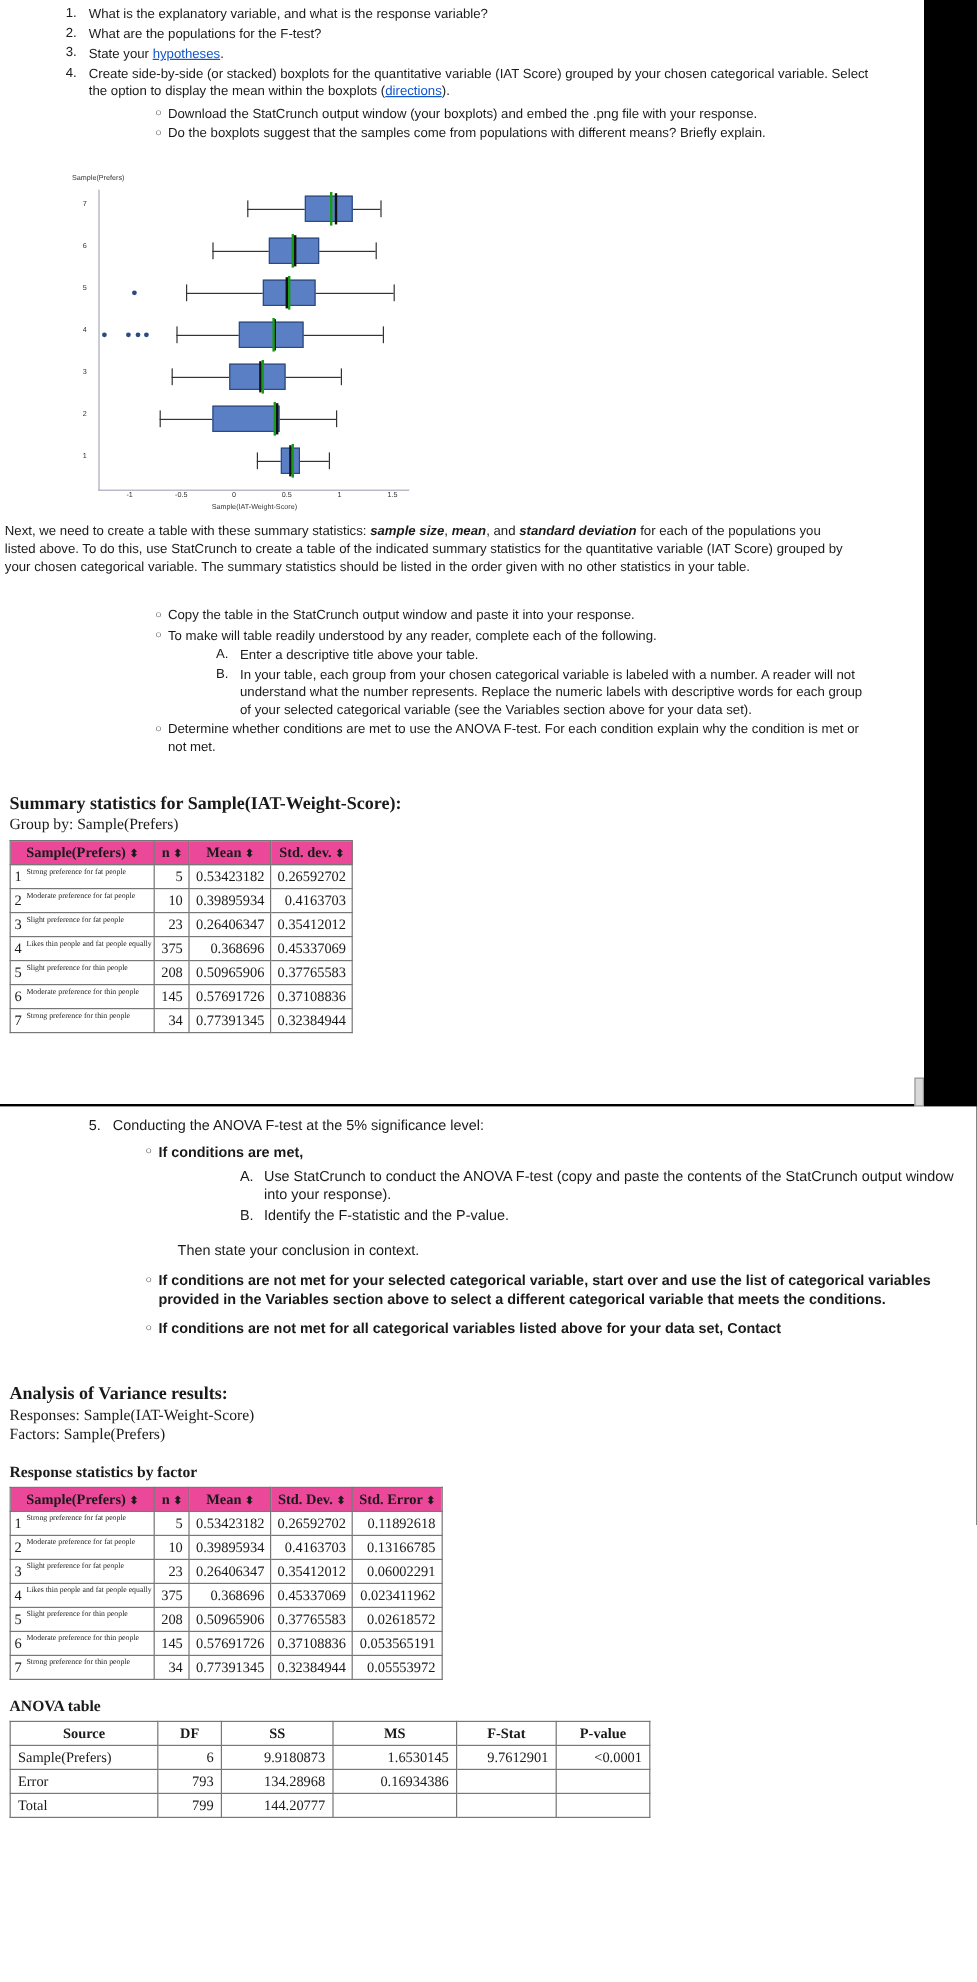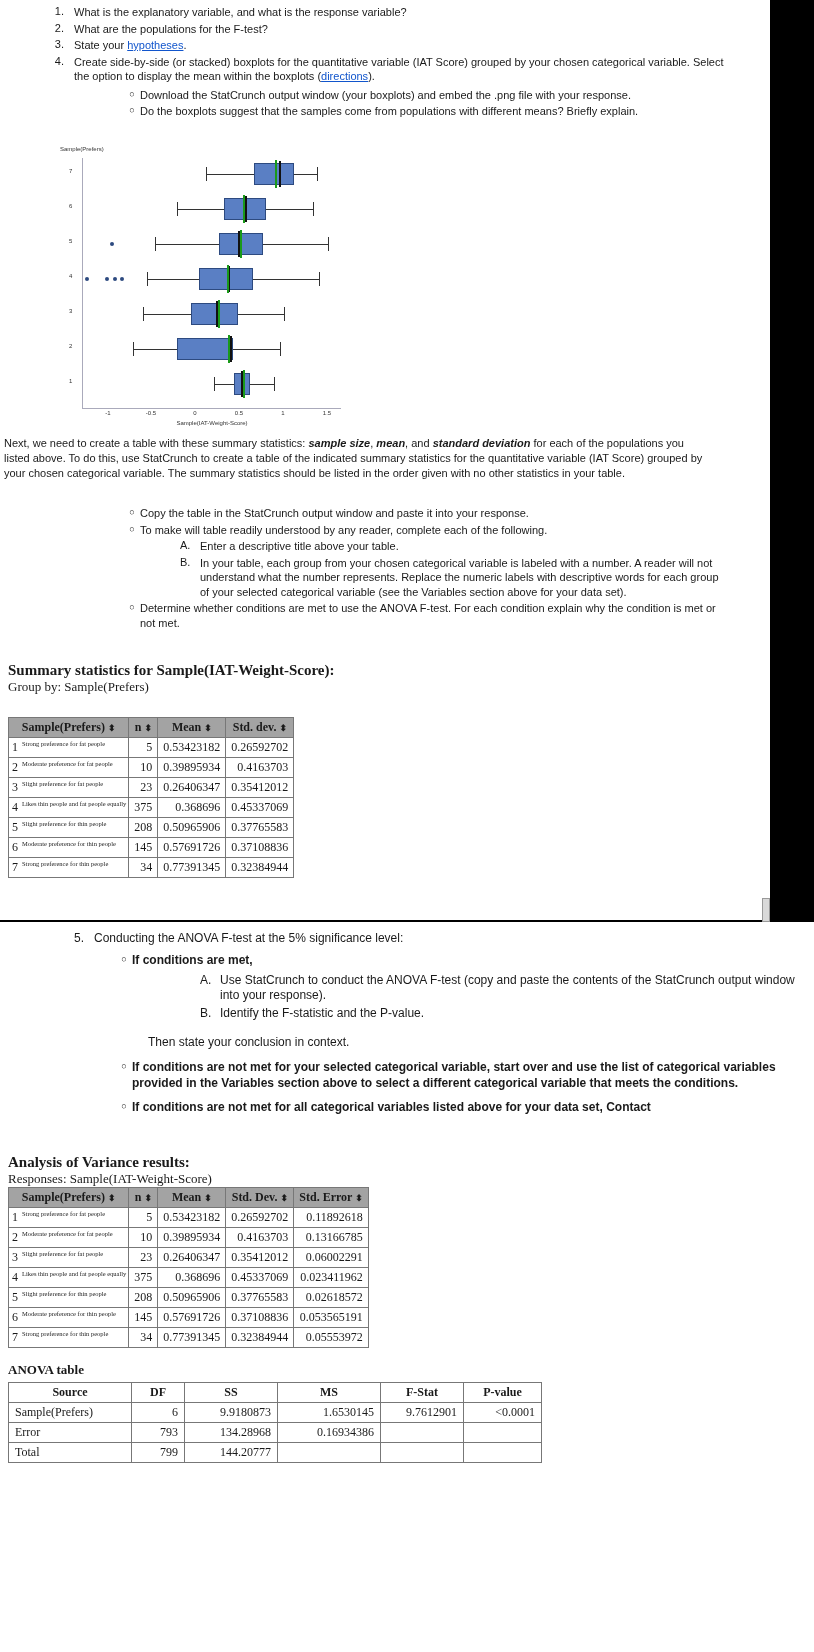--- a/index.html
+++ b/index.html
@@ -34,24 +34,24 @@
   .bp .mean{position:absolute;top:-3px;height:28px;width:2px;background:#1a9a1a;}
   .bp .wl,.bp .wr{position:absolute;top:11px;height:1px;background:#333;}
   .bp .cl,.bp .cr{position:absolute;top:4px;width:1px;height:14px;background:#333;}
   .bp .out{position:absolute;top:9px;width:4px;height:4px;background:#2d4a80;border-radius:50%;}
 
   
   .para{line-height:1.35;}
 
   
   h3.sect{font-family:"Liberation Serif",serif;font-size:15px;font-weight:bold;margin:0;}
-  .sub-sect{font-family:"Liberation Serif",serif;font-size:13px;margin:0 0 22px 0;}
+  .sub-sect{font-family:"Liberation Serif",serif;font-size:13px;margin:0 0 5px 0;}
   table.stat{border-collapse:collapse;font-family:"Liberation Serif",serif;font-size:12px;}
   table.stat th,table.stat td{border:1px solid #777;padding:2px 5px;text-align:right;}
-  table.stat th{font-weight:bold;text-align:center;background:#a3a3a3;}
+  table.stat th{font-weight:bold;text-align:center;background:#ec4899;}
   table.stat td.rownum{text-align:left;padding:1px 2px 1px 3px;}
   .grpcell{display:flex;align-items:flex-start;}
   .gidx{flex:0 0 auto;padding-right:4px;font-size:12px;}
   .gname{font-size:6.5px;line-height:1.35;text-align:left;color:#222;}
   .sortarrow{font-size:9px;}
 
   table.anova{border-collapse:collapse;font-family:"Liberation Serif",serif;font-size:12px;}
   table.anova th,table.anova td{border:1px solid #777;padding:2px 6px;text-align:right;}
   table.anova th{text-align:center;font-weight:bold;}
   table.anova td.src{text-align:left;}
@@ -352,21 +352,23 @@
         <div class="sub" style="margin-top:6px;">
           <div class="sub-bullet">○</div>
           <div class="sub-txt"><span class="b">If conditions are not met for all categorical variables listed above for your data set</span><span class="b">, Contact</span></div>
         </div>
       </div>
     </div>
 
     <div style="position:absolute;left:8px;top:232px;">
       <h3 class="sect">Analysis of Variance results:</h3>
       <div class="sub-sect" style="margin:0;">Responses: Sample(IAT-Weight-Score)</div>
-
+      <div class="sub-sect" style="margin:0 0 16px 0;">Factors: Sample(Prefers)</div>
+
+      <div class="sub-sect" style="font-weight:bold;margin:0 0 4px 0;">Response statistics by factor</div>
       <table class="stat">
         <thead>
           <tr>
             <th><span>Sample(Prefers)</span> <span class="sortarrow">⬍</span></th>
             <th><span>n</span> <span class="sortarrow">⬍</span></th>
             <th><span>Mean</span> <span class="sortarrow">⬍</span></th>
             <th><span>Std. Dev.</span> <span class="sortarrow">⬍</span></th>
             <th><span>Std. Error</span> <span class="sortarrow">⬍</span></th>
           </tr>
         </thead>

